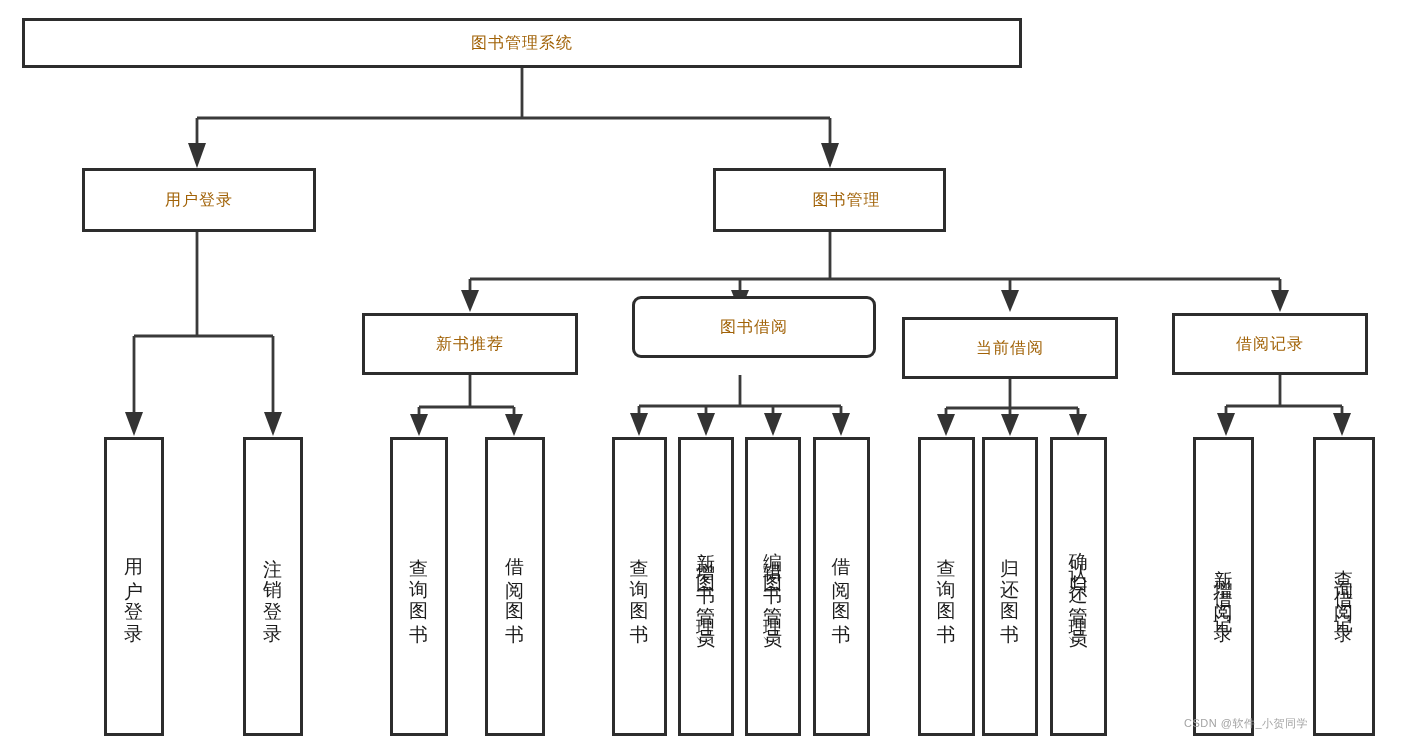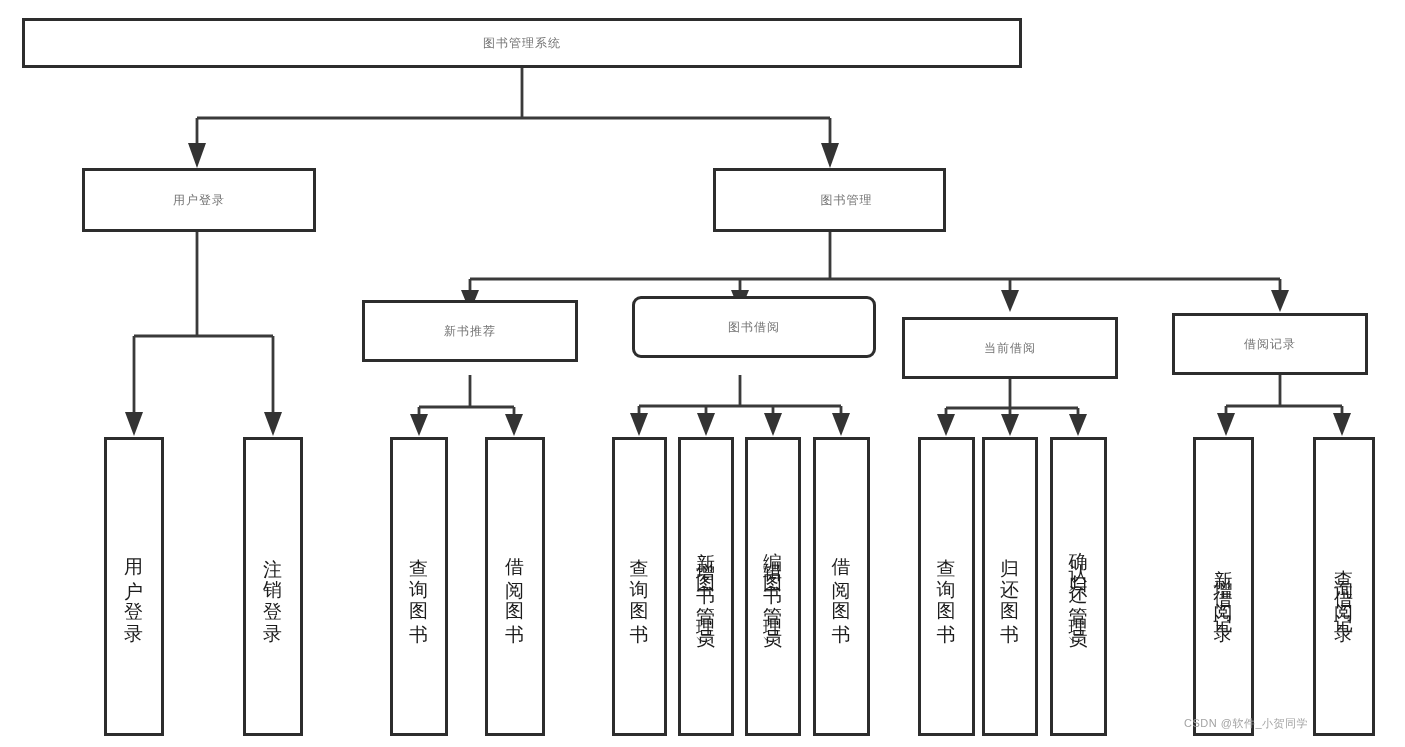--- a/index.html
+++ b/index.html
@@ -32,22 +32,22 @@
   .box {
     position: absolute;
     box-sizing: border-box;
     border: 3px solid #2d2d2d;
     background: #ffffff;
     display: flex;
     align-items: center;
     justify-content: center;
   }
   .hbox .lbl {
-    font-size: 12px;
-    color: #737373;
+    font-size: 16px;
+    color: #a16207;
     letter-spacing: 1px;
     white-space: nowrap;
   }
   .vbox .vlbl {
     writing-mode: vertical-lr;
     text-orientation: mixed;
     font-size: 19px;
     color: #1c1c1c;
     line-height: 1;
     white-space: nowrap;
@@ -149,21 +149,21 @@
     <span class="lbl">图书管理系统</span>
   </div>
 
   <div class="box hbox" style="left:82px; top:168px; width:234px; height:64px;">
     <span class="lbl">用户登录</span>
   </div>
   <div class="box hbox" style="left:713px; top:168px; width:233px; height:64px;padding-left:34px;">
     <span class="lbl">图书管理</span>
   </div>
 
-  <div class="box hbox" style="left:362px; top:300px; width:216px; height:62px;">
+  <div class="box hbox" style="left:362px; top:313px; width:216px; height:62px;">
     <span class="lbl">新书推荐</span>
   </div>
   <div class="box hbox" style="left:632px; top:296px; width:244px; height:62px;border-radius:9px;">
     <span class="lbl">图书借阅</span>
   </div>
   <div class="box hbox" style="left:902px; top:317px; width:216px; height:62px;">
     <span class="lbl">当前借阅</span>
   </div>
   <div class="box hbox" style="left:1172px; top:313px; width:196px; height:62px;">
     <span class="lbl">借阅记录</span>

